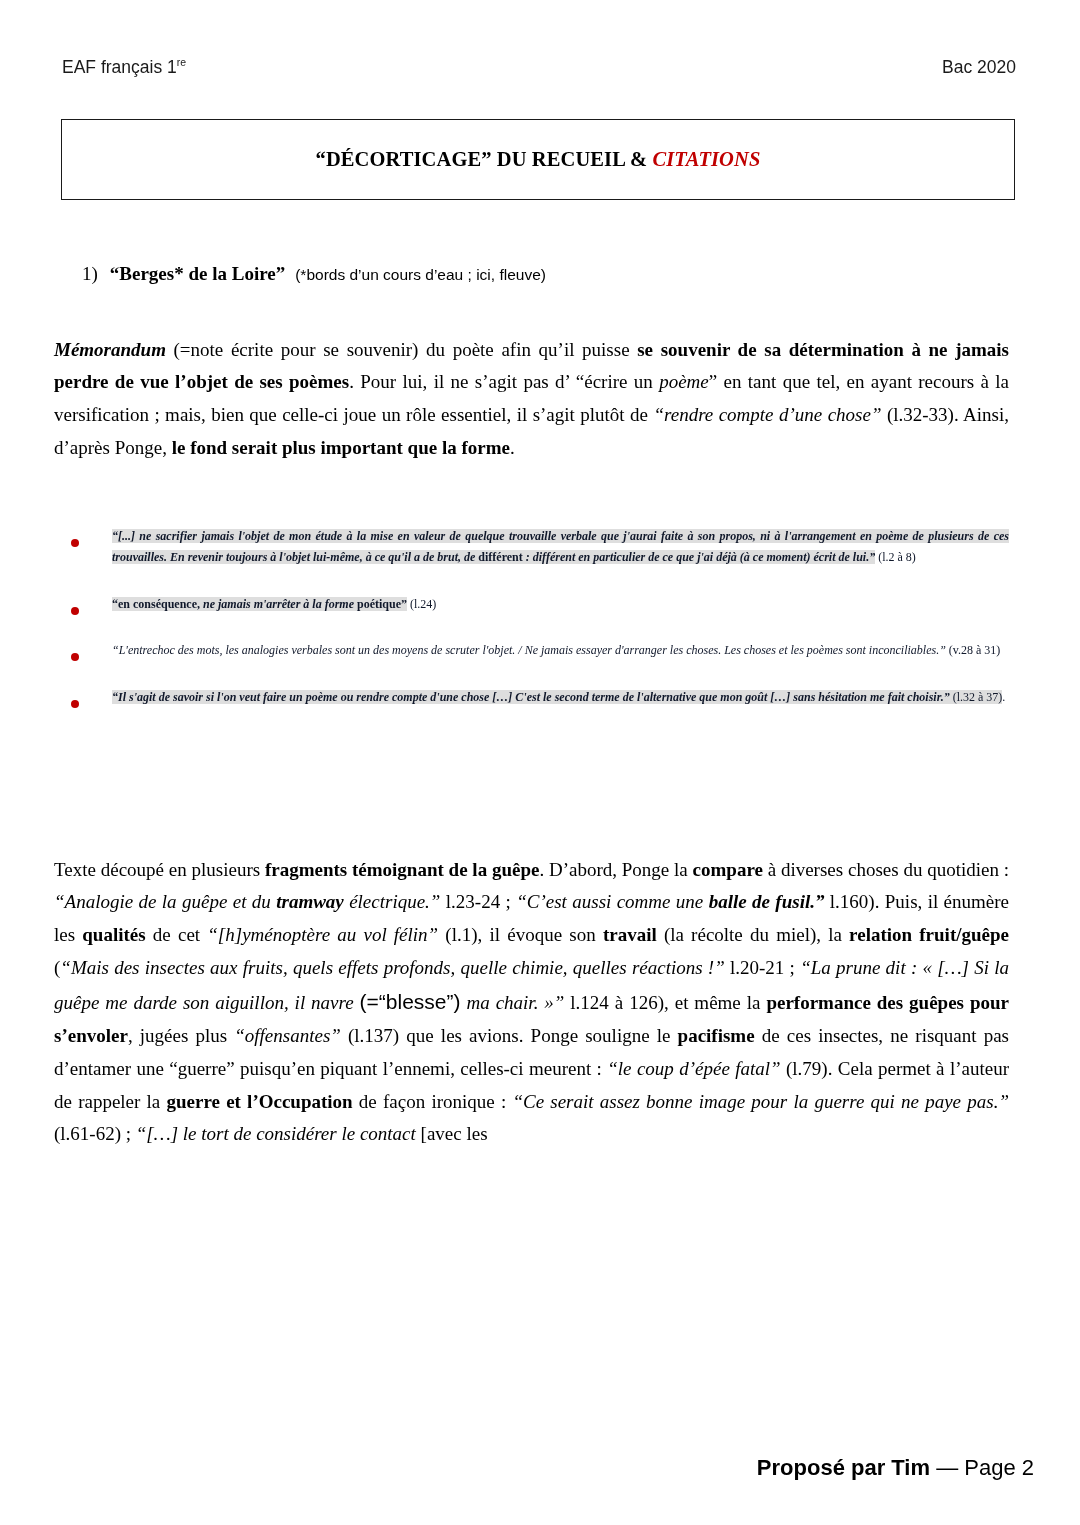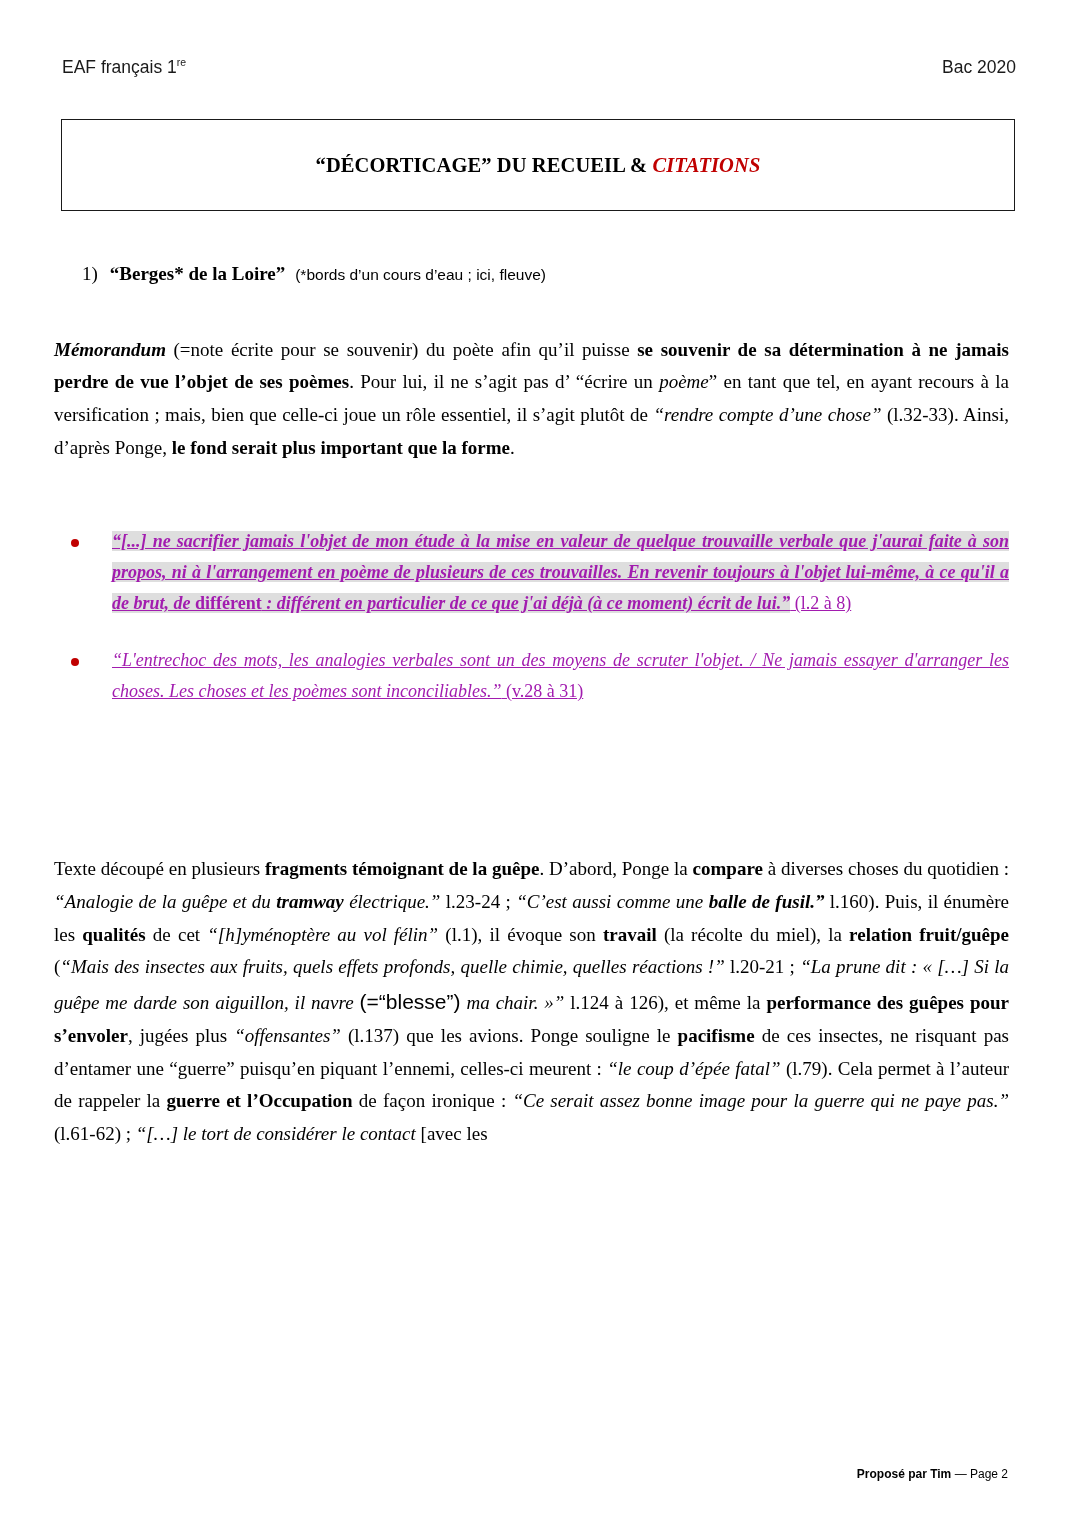--- a/index.html
+++ b/index.html
@@ -43,21 +43,21 @@
     vertical-align: super;
     line-height: 0;
   }
 
   
   .title-box {
     position: absolute;
     left: 61px;
     top: 119px;
     width: 954px;
-    height: 92px;
+    height: 81px;
     border: 1.6px solid #1a1a1a;
     box-sizing: border-box;
     display: flex;
     align-items: center;
     justify-content: center;
   }
   .title-text {
     font-family: "Liberation Serif", "DejaVu Serif", serif;
     font-weight: bold;
     font-size: 20.5px;
@@ -121,25 +121,24 @@
   
   ul.citations {
     list-style: none;
     margin: 0;
     padding: 0;
   }
   ul.citations > li {
     position: relative;
     padding-left: 58px;
     margin-bottom: 26px;
-    font-size: 18px;
+    font-size: 12px;
     line-height: 1.72;
-    color: #a21caf;
+    color: #0f172a;
     text-align: justify;
-    text-decoration: underline;
   }
   ul.citations > li::before {
     content: "";
     position: absolute;
     left: 17px;
     top: 13px;
     width: 8px;
     height: 8px;
     border-radius: 50%;
     background: #C00000;
@@ -150,24 +149,24 @@
     -webkit-box-decoration-break: clone;
   }
   .ref { font-style: normal; font-weight: normal; }
   .gap-m  { height: 48px; }
   .gap-l  { height: 62px; }
   .gap-xl { height: 72px; }
 
   
   .footer {
     position: absolute;
-    right: 72px;
+    right: 46px;
     bottom: 44px;
     font-family: "Liberation Sans", "DejaVu Sans", sans-serif;
-    font-size: 12px;
+    font-size: 22px;
     color: #000;
     white-space: nowrap;
   }
   .footer .strong { font-weight: bold; }
 </style>
 </head>
 <body>
 
 <div class="page">
 
@@ -193,25 +192,31 @@
     <div class="gap-l"></div>
 
     <ul class="citations">
 
       <li>
         <span class="hl"><span class="bi">“[...] ne sacrifier jamais l'objet de mon étude à la mise en valeur de quelque trouvaille verbale que j'aurai faite à son propos, ni à l'arrangement en poème de plusieurs de ces trouvailles. En revenir toujours à l'objet lui-même, à ce qu'il a de brut, de </span><span class="b">différent</span><span class="bi"> : différent en particulier de ce que j'ai déjà (à ce moment) écrit de lui.”</span></span><span class="ref"> (l.2 à 8)</span>
       </li>
 
 
 
+      <li style="margin-top:22px;">
+        <span class="hl"><span class="b">“en conséquence, </span><span class="bi">ne jamais m'arrêter à la forme</span><span class="b"> poétique”</span></span><span class="ref"> (l.24)</span>
+      </li>
 
       <li style="margin-top:22px;">
         <span class="i">“L'entrechoc des mots, les analogies verbales sont un des moyens de scruter l'objet. / Ne jamais essayer d'arranger les choses. Les choses et les poèmes sont inconciliables.”</span><span class="ref"> (v.28 à 31)</span>
       </li>
 
+      <li style="margin-top:22px;">
+        <span class="hl"><span class="bi">“Il s'agit de savoir si l'on veut faire un poème ou rendre compte d'une chose […] C'est le second terme de l'alternative que mon goût […] sans hésitation me fait choisir.”</span><span class="ref"> (l.32 à 37)</span></span><span class="ref">.</span>
+      </li>
 
     </ul>
 
     <div class="gap-xl"></div>
 
 
     <div class="gap-m"></div>
 
     <p class="body-par"><span>Texte découpé en plusieurs </span><span class="b">fragments témoignant de la guêpe</span><span>. D’abord, Ponge la </span><span class="b">compare</span><span> à diverses choses du quotidien : </span><span class="i">“Analogie de la guêpe et du </span><span class="bi">tramway</span><span class="i"> électrique.”</span><span> l.23-24 ; </span><span class="i">“C’est aussi comme une </span><span class="bi">balle de fusil.”</span><span> l.160). Puis, il énumère les </span><span class="b">qualités</span><span> de cet </span><span class="i">“[h]yménoptère au vol félin”</span><span> (l.1), il évoque son </span><span class="b">travail</span><span> (la récolte du miel), la </span><span class="b">relation fruit/guêpe</span><span> (</span><span class="i">“Mais des insectes aux fruits, quels effets profonds, quelle chimie, quelles réactions !”</span><span> l.20-21 ; </span><span class="i">“La prune dit : « […] Si la guêpe me darde son aiguillon, il navre </span><span class="sans">(=“blesse”)</span><span class="i"> ma chair. »”</span><span> l.124 à 126), et même la </span><span class="b">performance des guêpes pour s’envoler</span><span>, jugées plus </span><span class="i">“offensantes”</span><span> (l.137) que les avions. Ponge souligne le </span><span class="b">pacifisme</span><span> de ces insectes, ne risquant pas d’entamer une “guerre” puisqu’en piquant l’ennemi, celles-ci meurent : </span><span class="i">“le coup d’épée fatal”</span><span> (l.79). Cela permet à l’auteur de rappeler la </span><span class="b">guerre et l’Occupation</span><span> de façon ironique : </span><span class="i">“Ce serait assez bonne image pour la guerre qui ne paye pas.”</span><span> (l.61-62) ; </span><span class="i">“[…] le tort de considérer le contact</span><span> [avec les</span></p>
 

